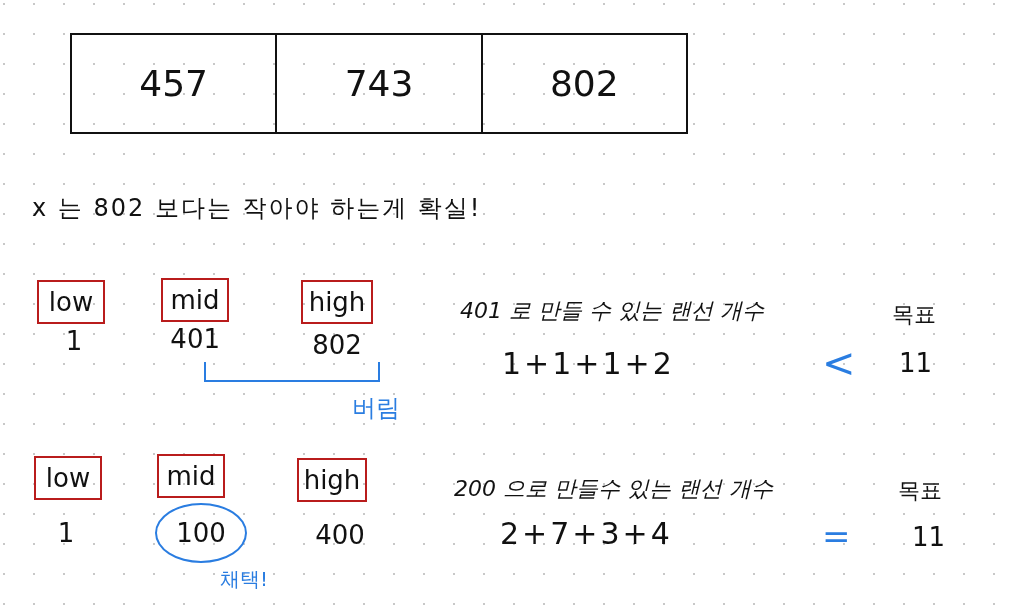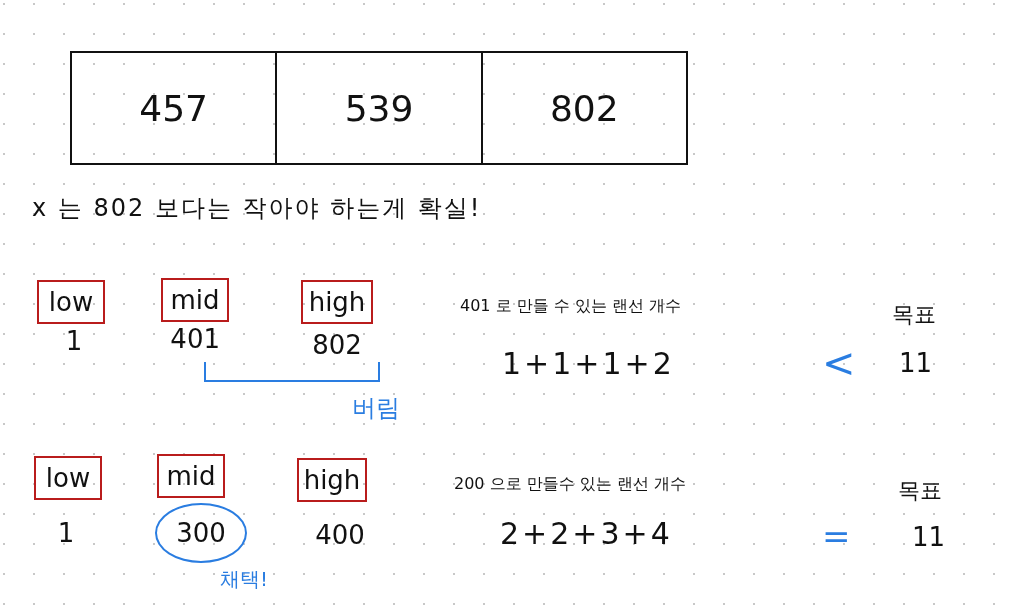--- a/index.html
+++ b/index.html
@@ -10,43 +10,43 @@
       background-size: 30px 30px;
       background-position: -11px -11px;
       font-family: "DejaVu Sans", sans-serif;
       color: #111;
     }
     .abs { position: absolute; }
     .hand { font-family: "DejaVu Sans", sans-serif; color: #111; white-space: nowrap; }
     .blue { color: #2a7de1; }
 
     
-    .array { left: 70px; top: 33px; width: 618px; height: 114px; border: 2px solid #111; display: flex; box-sizing: border-box; margin-top: 18px; }
+    .array { left: 70px; top: 33px; width: 618px; height: 101px; border: 2px solid #111; display: flex; box-sizing: border-box; }
     .cell { flex: 1; display: flex; align-items: center; justify-content: center; font-size: 36px; border-right: 2px solid #111; }
     .cell:last-child { border-right: none; }
 
     .note { left: 32px; top: 192px; font-size: 24px; letter-spacing: 2px; }
 
     .label-box { border: 2px solid #b91c1c; box-sizing: border-box; display: flex; align-items: center; justify-content: center; font-size: 26px; height: 44px; }
     .val { font-size: 26px; text-align: center; }
 
-    .desc { font-size: 16px; }
+    .desc { font-size: 22px; font-style: italic; }
     .expr { font-size: 30px; letter-spacing: 3px; }
     .goal { font-size: 22px; }
     .goal-val { font-size: 26px; }
 
     .bracket { left: 204px; top: 362px; width: 176px; height: 20px; border: 2px solid #2a7de1; border-top: none; box-sizing: border-box; }
     .circle { left: 155px; top: 503px; width: 92px; height: 60px; border: 2px solid #2a7de1; border-radius: 50%; box-sizing: border-box; }
   </style>
 </head>
 <body>
 
 <div class="abs array">
   <div class="cell hand">457</div>
-  <div class="cell hand">539</div>
+  <div class="cell hand">743</div>
   <div class="cell hand">802</div>
 </div>
 
 <div class="abs hand note">x 는  802 보다는 작아야 하는게 확실!</div>
 
 <div class="abs label-box hand" style="left:37px; top:280px; width:68px;">low</div>
 <div class="abs label-box hand" style="left:161px; top:278px; width:68px;">mid</div>
 <div class="abs label-box hand" style="left:301px; top:280px; width:72px;">high</div>
 <div class="abs val hand" style="left:50px; top:326px; width:48px;">1</div>
 <div class="abs val hand" style="left:160px; top:324px; width:60px;text-align:right;">401</div>
@@ -57,22 +57,22 @@
 <div class="abs hand desc" style="left:460px; top:296px;">401 로 만들 수 있는 랜선 개수</div>
 <div class="abs hand expr" style="left:502px; top:346px;text-align:center;">1+1+1+2</div>
 <div class="abs hand blue" style="left:822px; top:340px; font-size:40px;">&lt;</div>
 <div class="abs hand goal" style="left:892px; top:300px;">목표</div>
 <div class="abs hand goal-val" style="left:899px; top:348px;">11</div>
 
 <div class="abs label-box hand" style="left:34px; top:456px; width:68px;">low</div>
 <div class="abs label-box hand" style="left:157px; top:454px; width:68px;">mid</div>
 <div class="abs label-box hand" style="left:297px; top:458px; width:70px;">high</div>
 <div class="abs val hand" style="left:42px; top:518px; width:48px;">1</div>
-<div class="abs val hand" style="left:165px; top:518px; width:72px;">300</div>
+<div class="abs val hand" style="left:165px; top:518px; width:72px;">100</div>
 <div class="abs val hand" style="left:308px; top:520px; width:64px;">400</div>
 <div class="abs circle"></div>
 <div class="abs hand blue" style="left:220px; top:566px; font-size:20px;">채택!</div>
 
 <div class="abs hand desc" style="left:454px; top:474px;">200 으로 만들수 있는 랜선 개수</div>
-<div class="abs hand expr" style="left:500px; top:516px;">2+2+3+4</div>
+<div class="abs hand expr" style="left:500px; top:516px;">2+7+3+4</div>
 <div class="abs hand blue" style="left:822px; top:516px; font-size:34px;">=</div>
 <div class="abs hand goal" style="left:898px; top:476px;">목표</div>
 <div class="abs hand goal-val" style="left:912px; top:522px;">11</div>
 
 </body></html>

